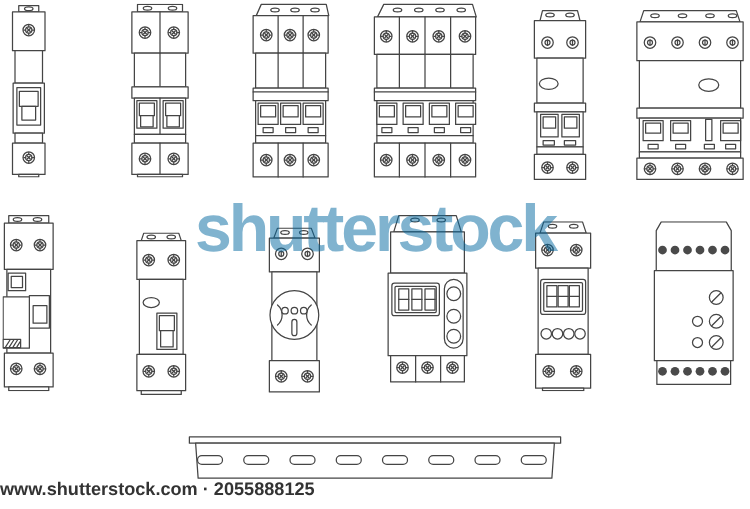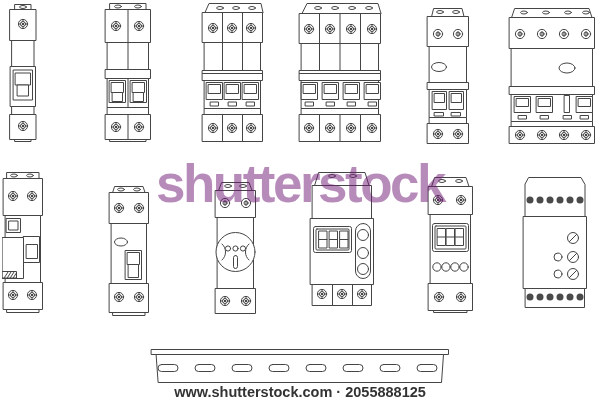--- a/index.html
+++ b/index.html
@@ -1,22 +1,22 @@
 <!DOCTYPE html>
 <html><head>
 <meta charset="utf-8">
 <style>
   html,body{margin:0;padding:0;background:#fff;}
   .canvas{position:relative;width:600px;height:407px;background:#fff;overflow:hidden;font-family:"Liberation Sans",sans-serif;}
   svg.dev{position:absolute;stroke:#454545;stroke-width:1;fill:#fff;stroke-linejoin:round;stroke-linecap:round;}
   svg.dev line, svg.dev path.noFill{fill:none;}
   .watermark{position:absolute;left:0;right:0;top:157px;text-align:center;
     font-family:"Liberation Sans",sans-serif;font-weight:bold;font-size:53px;
-    letter-spacing:-2.5px;color:#701a75;opacity:.5;z-index:5;pointer-events:none;line-height:1;}
-  .footer{position:absolute;left:0;right:0;top:384px;text-align:center;
+    letter-spacing:-2.5px;color:#0369a1;opacity:.5;z-index:5;pointer-events:none;line-height:1;}
+  .footer{position:absolute;left:0;right:0;top:384px;
     font-family:"Liberation Sans",sans-serif;font-size:14.5px;font-weight:600;color:#333;z-index:6;}
 </style>
 </head>
 <body>
 
 <div class="canvas">
 
   <svg width="0" height="0" style="position:absolute" aria-hidden="true">
     <defs>
       <g id="scr">

